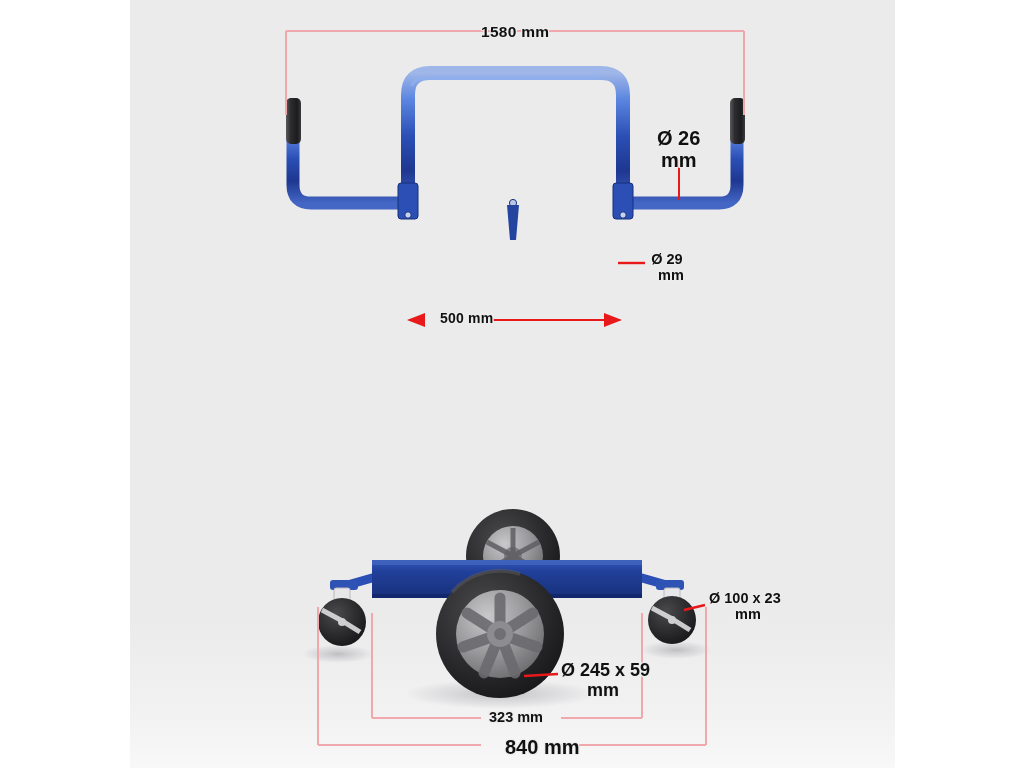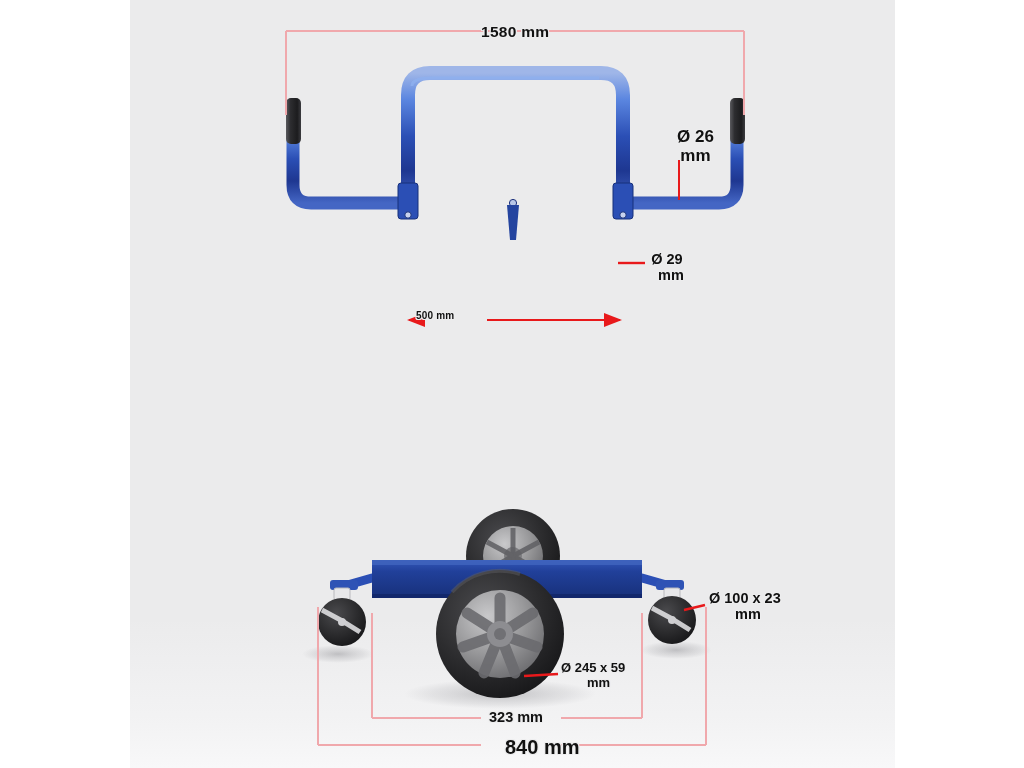--- a/index.html
+++ b/index.html
@@ -47,28 +47,28 @@
     color: #111111;
     white-space: nowrap;
     line-height: 1.06;
     text-shadow:
        1px 0 0 #ededee, -1px 0 0 #ededee,
        0 1px 0 #ededee, 0 -1px 0 #ededee,
        1px 1px 0 #ededee, -1px -1px 0 #ededee,
        1px -1px 0 #ededee, -1px 1px 0 #ededee;
   }
   .dl-1140 { left: 481px; top: 24px;  font-size: 15.5px; letter-spacing: 0.3px; }
-  .dl-26   { left: 657px; top: 128px; font-size: 17px; text-align: center; margin-left: 20px; }
+  .dl-26   { left: 657px; top: 128px; font-size: 20px; text-align: center; }
   .dl-26 .l2 { display:block; text-align:center; margin-top: 1px;}
   .dl-29   { left: 650px; top: 252px; font-size: 14.5px; text-align: center; }
   .dl-29 .l2 { display:block; margin-left: 8px; margin-top: 1px;}
-  .dl-500  { left: 416px; top: 311px; font-size: 10px; letter-spacing: 0.2px;}
+  .dl-500  { left: 440px; top: 311px; font-size: 14px; letter-spacing: 0.2px;}
   .dl-100  { left: 709px; top: 591px; font-size: 14.5px; }
   .dl-100 .l2 { display:block; margin-left: 26px; margin-top: 1px;}
-  .dl-245  { left: 561px; top: 661px; font-size: 13px; }
+  .dl-245  { left: 561px; top: 661px; font-size: 18px; }
   .dl-245 .l2 { display:block; margin-left: 26px; margin-top: 1px;}
   .dl-535  { left: 489px; top: 710px; font-size: 14.5px; }
   .dl-840  { left: 505px; top: 737px; font-size: 20px; }
 </style>
 </head>
 <body>
 
 <div id="stage">
 
   <div id="photo-area"></div>

